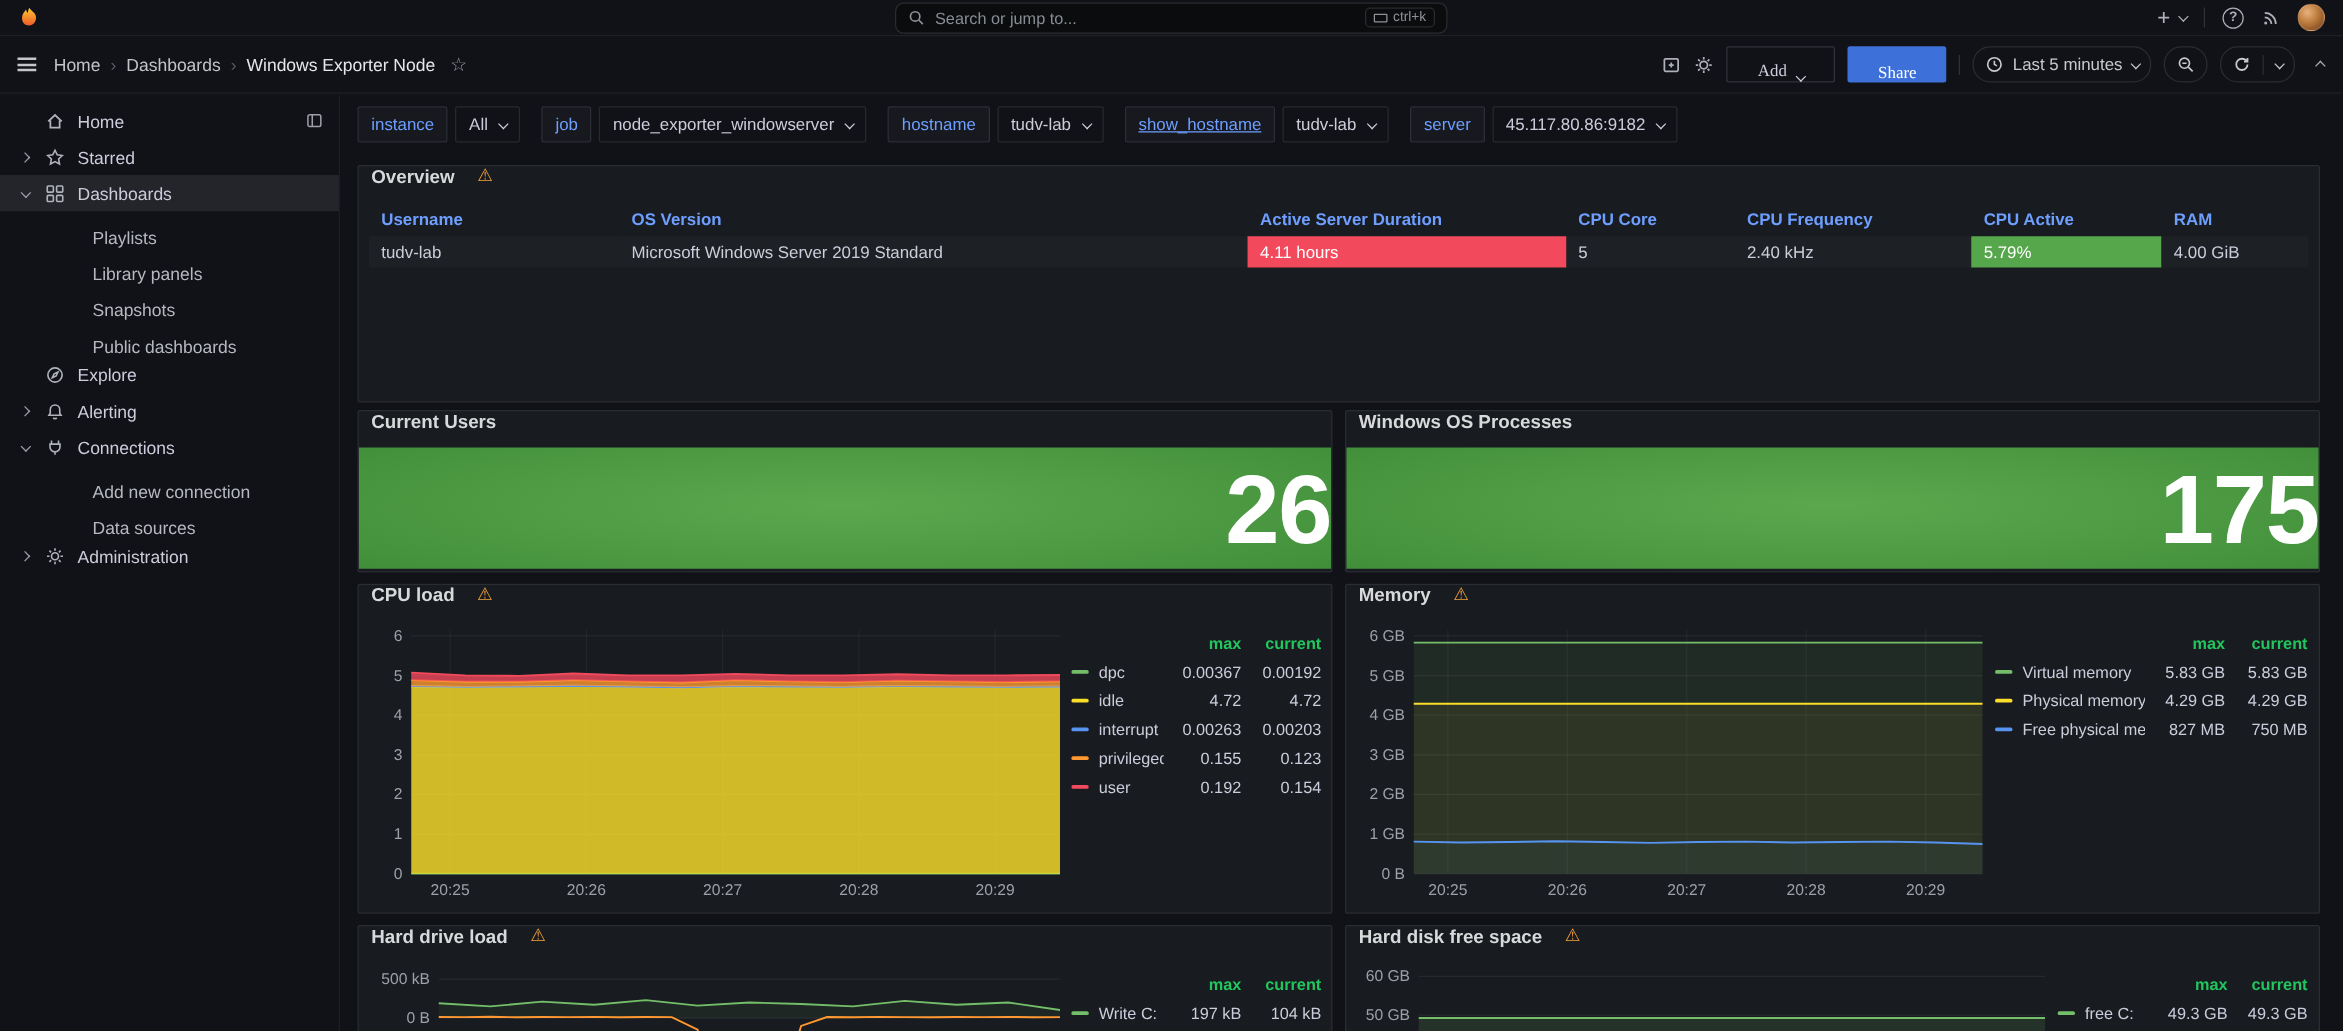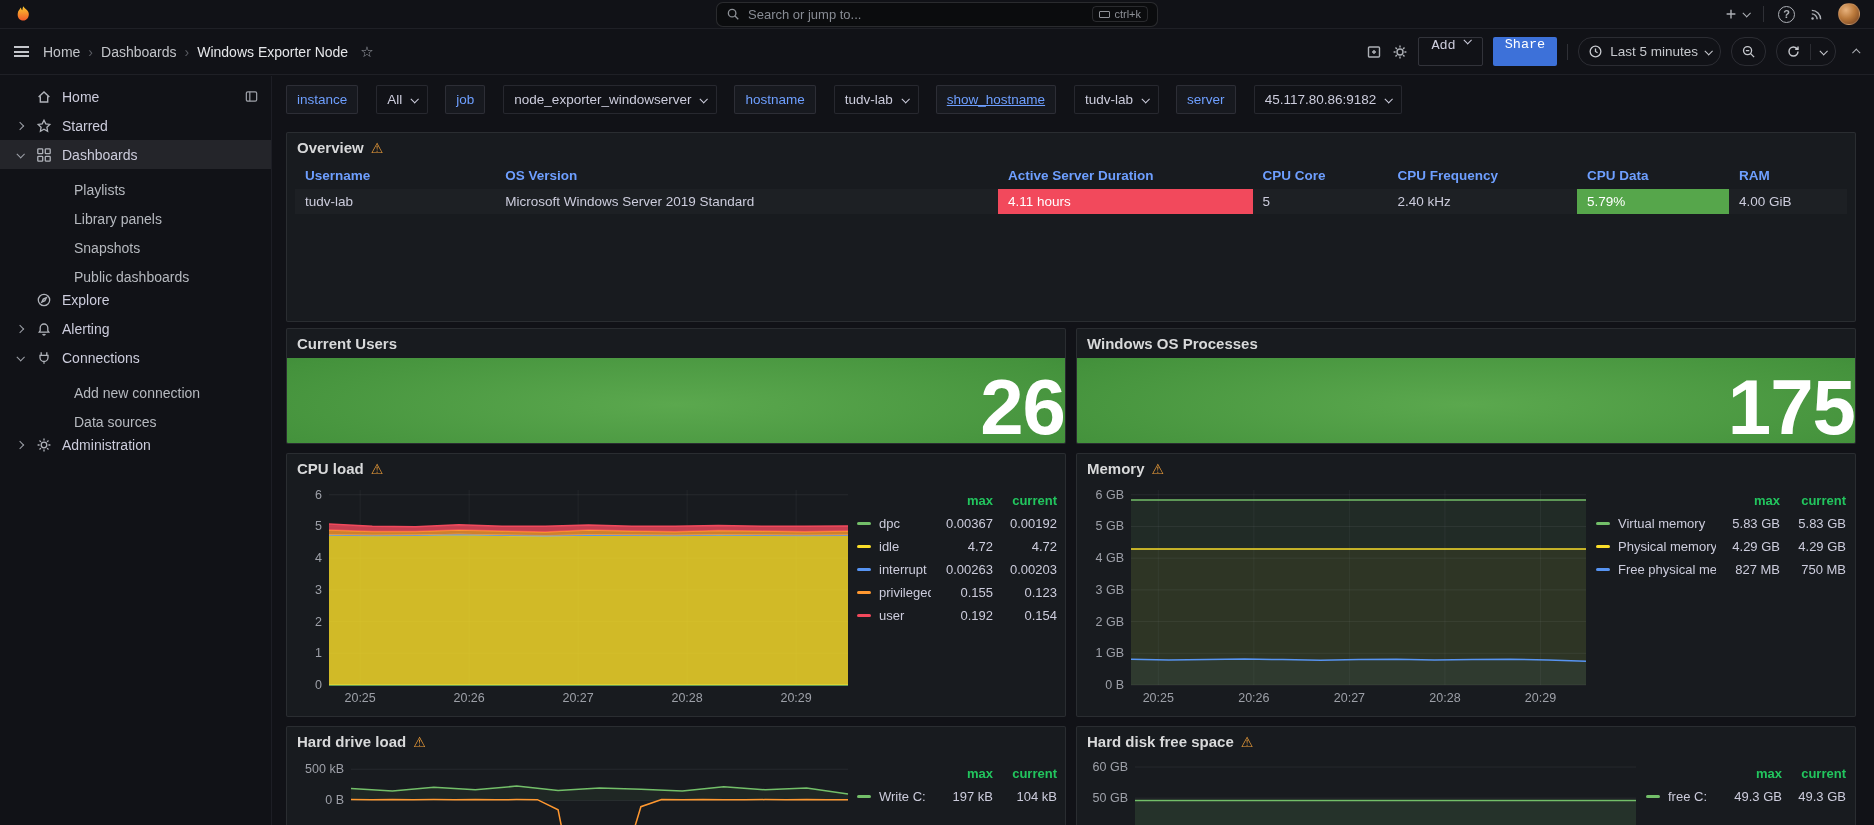--- a/index.html
+++ b/index.html
@@ -21,60 +21,60 @@
   .toolbar{position:absolute;top:29px;left:0;right:0;height:46px;display:flex;align-items:center;justify-content:space-between;padding:0 14px;border-bottom:1px solid rgba(204,204,220,.08);background:#111217;z-index:4}
   .tb-left{display:flex;align-items:center;gap:14px}
   .burger{width:15px;height:11px;border-top:2px solid #c4c6cc;border-bottom:2px solid #c4c6cc;position:relative;display:inline-block;cursor:pointer}
   .burger:after{content:"";position:absolute;left:0;right:0;top:2.5px;height:2px;background:#c4c6cc}
   .breadcrumb{display:flex;align-items:center;font-size:14px;gap:8px}
   .breadcrumb a{color:#c2c4c9;cursor:pointer;text-decoration:none}
   .crumb-current{color:#e6e7ea}
   .sep{color:#5a5c63}
   .star{color:#9da0a8;font-size:15px;cursor:pointer;margin-left:4px}
   .tb-right{display:flex;align-items:center;gap:10px}
-  .btn{height:29px;display:inline-flex;align-items:flex-start;gap:8px;padding:0 12px;border-radius:2px;font-size:13.5px;cursor:pointer;border:none;font-family:Liberation Mono, monospace}
+  .btn{height:29px;display:inline-flex;align-items:flex-end;gap:8px;padding:0 24px;border-radius:2px;font-size:13.5px;cursor:pointer;border:none;font-family:Liberation Serif, serif}
   .btn-secondary{border:1px solid rgba(204,204,220,.18);color:#ccccdc;background:transparent}
   .btn-primary{background:#3d71d9;color:#fff}
   .ctrl{height:29px;display:inline-flex;align-items:center;gap:7px;padding:0 9px;border:1px solid rgba(204,204,220,.14);border-radius:14px;color:#c7c9ce;font-size:13.5px;cursor:pointer;background:transparent;font-family:inherit}
   .ctrl .idiv{width:1px;height:16px;background:rgba(204,204,220,.14);margin:0 2px}
   .cv{width:6px;height:6px;border-right:1.5px solid currentColor;border-bottom:1.5px solid currentColor;display:inline-block}
   .cv.down{transform:rotate(45deg) translateY(-1px)}
   .cv.right{transform:rotate(-45deg)}
   .cv.up{transform:rotate(-135deg) translateY(-1px)}
   
   .sidebar{position:absolute;top:76px;left:0;width:272px;bottom:0;border-right:1px solid rgba(204,204,220,.07);padding-top:6px;background:#111217;z-index:3}
   .nav-item{height:29px;display:flex;align-items:center;padding:0 12px 0 14px;gap:9px;font-size:14px;color:#ccccdc;cursor:pointer;position:relative}
   .nav-item.active{background:rgba(204,204,220,.10)}
   .chev-slot{width:12px;display:inline-flex;justify-content:center;color:#9da0a8}
   .nav-icon{width:18px;display:inline-flex;justify-content:center;color:#b0b3ba}
   .nav-sub{height:29px;display:flex;align-items:flex-end;padding-left:74px;font-size:14px;color:#b6b9bf;cursor:pointer}
   .dock{margin-left:auto;color:#9da0a8;cursor:pointer;display:inline-flex}
   
   .main{position:absolute;left:272px;top:76px;right:0;bottom:0;padding:9px 18px 0 14px;overflow:hidden}
   .vars{display:flex;gap:17px;height:29px;margin-bottom:18px}
-  .var{display:flex;gap:18px}
+  .var{display:flex;gap:6px}
   .var-label{display:flex;align-items:center;padding:0 10px;background:#17191f;border:1px solid rgba(204,204,220,.12);border-radius:2px;color:#6e9fff;font-size:13.5px}
   .var-label.link{text-decoration:underline;cursor:pointer}
   .var-value{display:flex;align-items:center;gap:9px;padding:0 10px;background:#111217;border:1px solid rgba(204,204,220,.12);border-radius:2px;color:#ccccdc;font-size:13.5px;cursor:pointer}
   .panel{background:#181b1f;border:1px solid rgba(204,204,220,.10);border-radius:2px;position:relative;overflow:hidden}
-  .panel-header{height:29px;display:flex;align-items:center;padding:0 10px;gap:7px;cursor:pointer}
+  .panel-header{height:29px;display:flex;padding:0 10px;gap:18px;cursor:pointer}
   .ptitle{font-size:15px;font-weight:700;color:#d8d9da}
   .warn{color:#f3a13a;font-size:14px;cursor:pointer;line-height:1}
   .prow{display:flex;gap:10px;margin-bottom:9px}
   .prow .panel{flex:1}
   
   .panel-overview{height:190px;margin-bottom:6px}
   .gtable{padding:0 8px;font-size:13.5px}
   .g-head,.g-row{display:grid;grid-template-columns:12.9% 32.4% 16.4% 8.7% 12.2% 9.8% 7.6%}
   .g-head span{color:#6e9fff;font-weight:700;padding:6px 10px;cursor:pointer;white-space:nowrap;overflow:hidden}
   .g-row span{padding:5px 10px;color:#ccccdc;background:rgba(255,255,255,.025);white-space:nowrap;overflow:hidden}
   .cell-red{background:#f2495c !important;color:#fff !important}
   .cell-green{background:#56a64b !important;color:#fff !important}
   
-  .stat{height:116px}
+  .stat{height:130px}
   .stat-body{height:97px;display:flex;align-items:center;justify-content:flex-end;background:radial-gradient(ellipse 140% 170% at 50% 48%,#5ba84e 0%,#44923c 42%,#1f5f24 100%)}
   .stat-value{font-size:78px;font-weight:700;color:#fff;line-height:1;letter-spacing:-1px}
   
   .chartpanel{height:264px}
   .chart-body{display:flex;gap:6px;padding:2px 8px 0 8px}
   .legend{font-size:13px;padding-top:4px;flex:none}
   .lrow{display:grid;grid-template-columns:1fr 62px 64px;height:23px;align-items:center}
   .legend.wide .lrow{grid-template-columns:1fr 64px 66px}
   .lh{color:#22c55e;text-align:right;font-weight:700}
   .lval{text-align:right;color:#ccccdc;white-space:nowrap}
@@ -338,21 +338,21 @@
       <span class="ptitle">Overview</span>
       <span class="warn">⚠</span>
     </div>
     <div class="gtable">
       <div class="g-head">
         <span>Username</span>
         <span>OS Version</span>
         <span>Active Server Duration</span>
         <span>CPU Core</span>
         <span>CPU Frequency</span>
-        <span>CPU Data</span>
+        <span>CPU Active</span>
         <span>RAM</span>
       </div>
       <div class="g-row">
         <span>tudv-lab</span>
         <span>Microsoft Windows Server 2019 Standard</span>
         <span class="cell-red">4.11 hours</span>
         <span>5</span>
         <span>2.40 kHz</span>
         <span class="cell-green">5.79%</span>
         <span>4.00 GiB</span>

